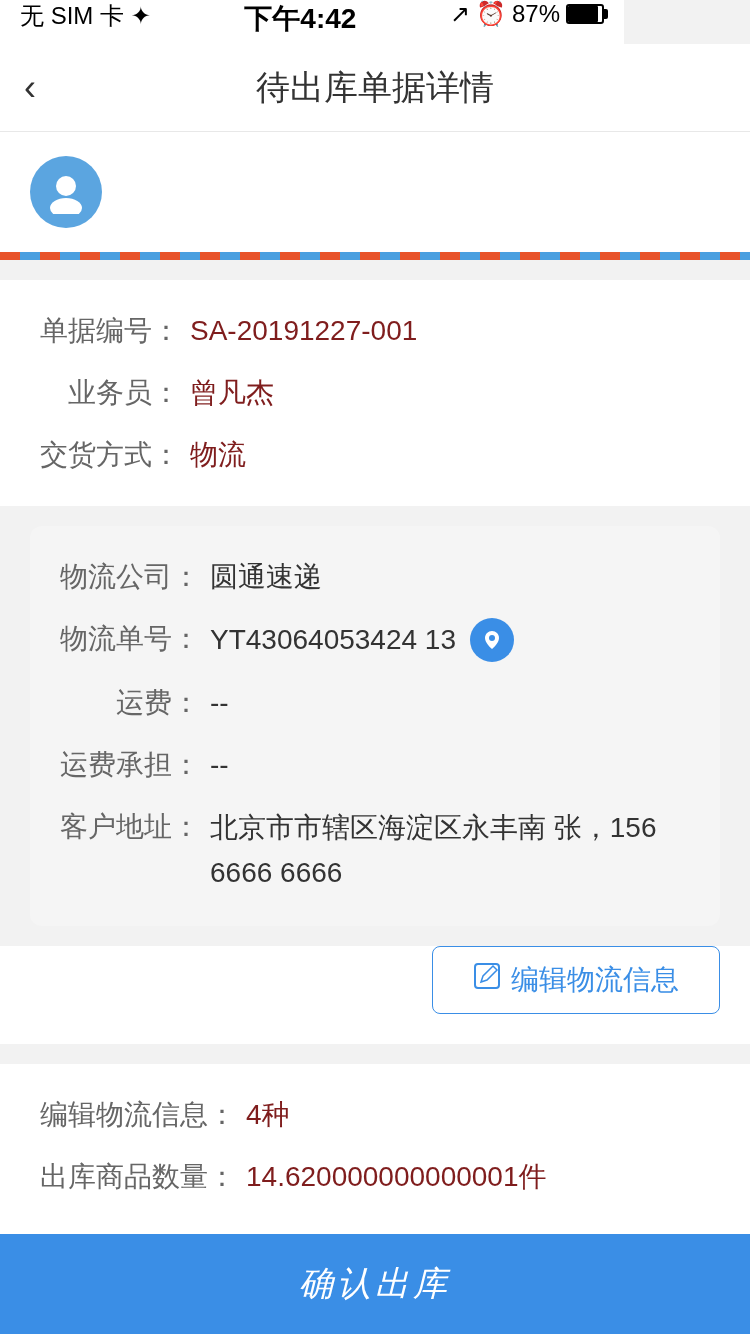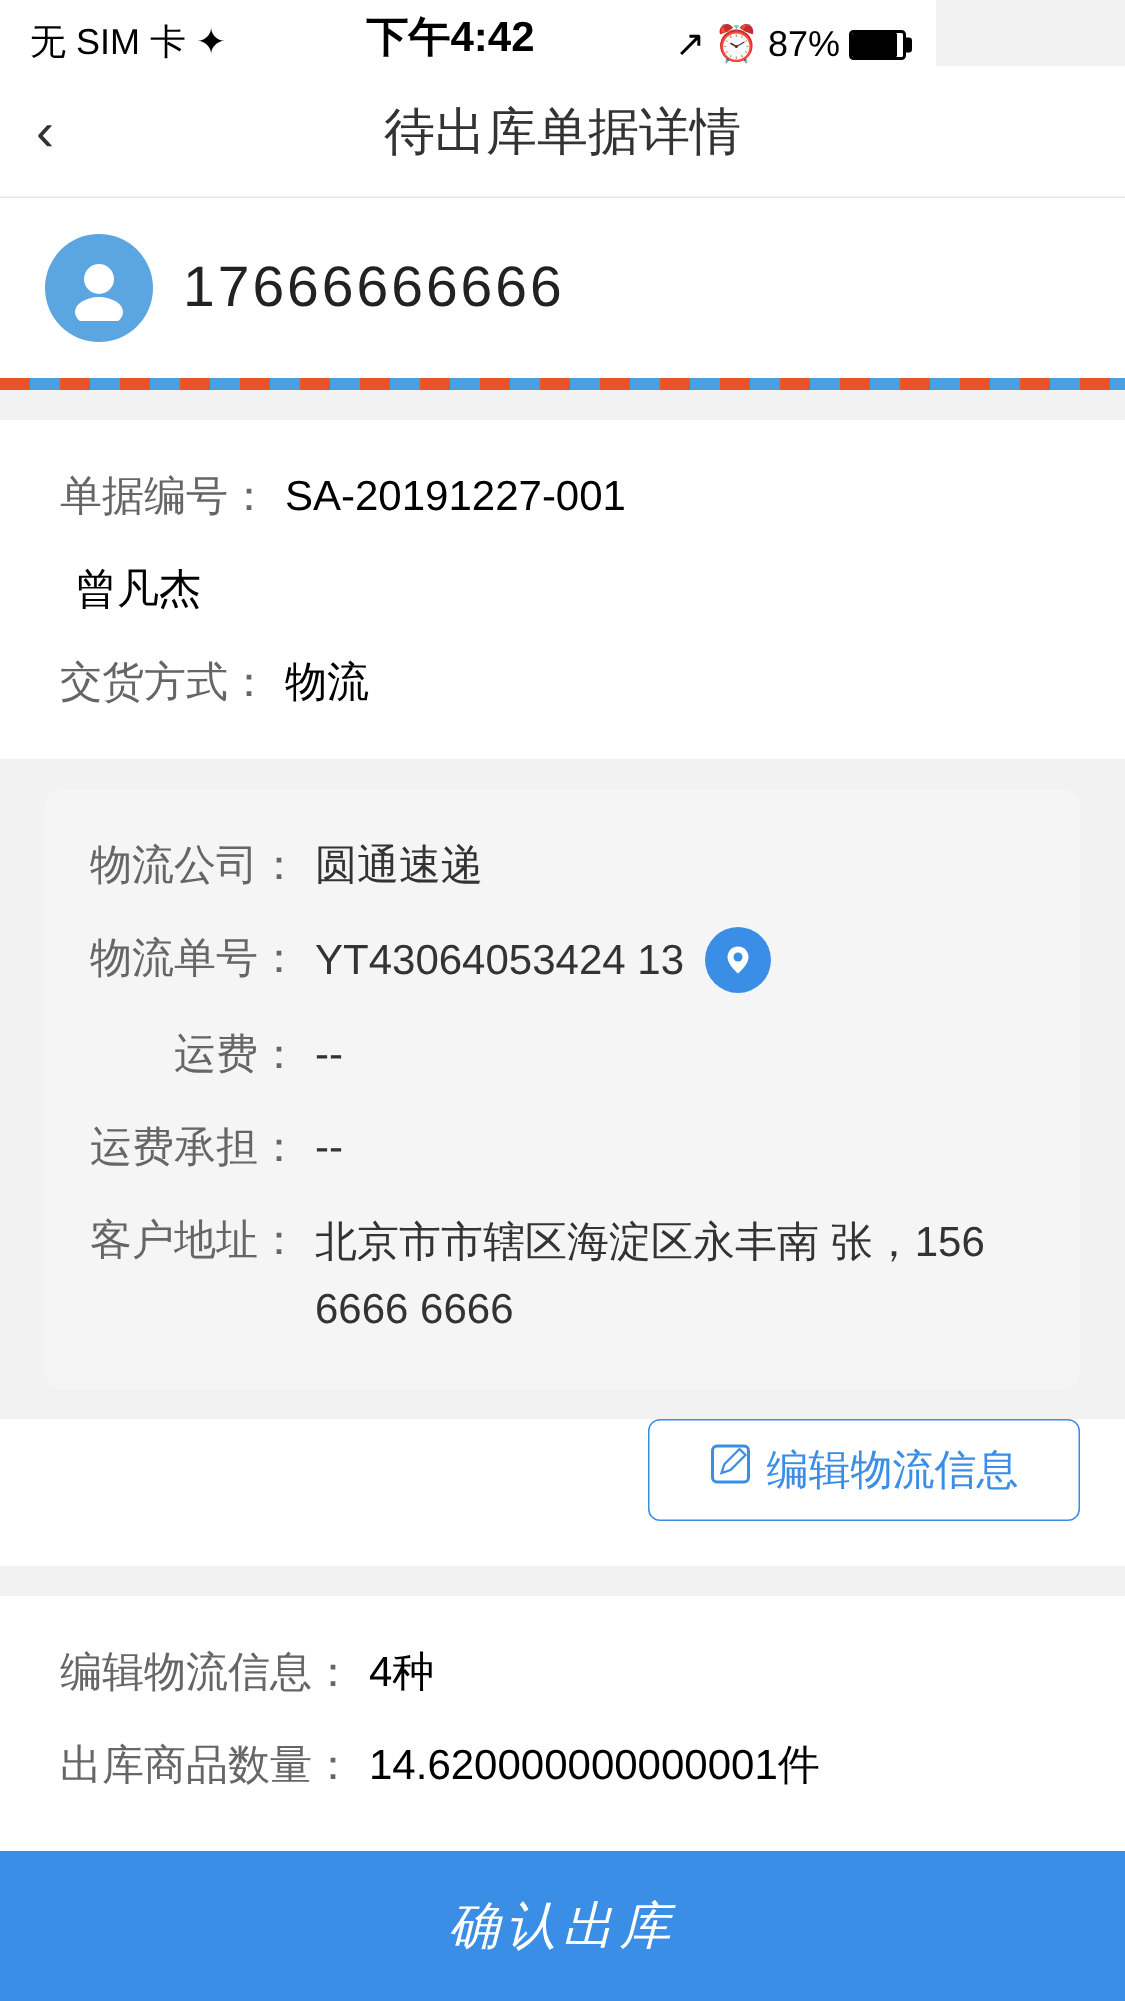--- a/index.html
+++ b/index.html
@@ -13,21 +13,21 @@
       color: #333;
       position: relative;
     }
 
     
     .status-bar {
       width: 624px;
       height: 44px;
       background: #fff;
       display: flex;
-      align-items: flex-end;
+      align-items: flex-start;
       justify-content: space-between;
       padding: 0 20px;
       font-size: 24px;
       color: #000;
     }
     .status-left { display: flex; align-items: center; gap: 8px; }
     .status-center { font-size: 28px; font-weight: 700; }
     .status-right { display: flex; align-items: center; gap: 6px; font-size: 24px; }
 
     
@@ -108,21 +108,21 @@
     }
     .info-row:last-child { margin-bottom: 0; }
     .info-label {
       color: #666;
       font-size: 28px;
       min-width: 140px;
       text-align: right;
       flex-shrink: 0;
     }
     .info-value {
-      color: #000000;
+      color: #7f1d1d;
       font-size: 28px;
       margin-left: 10px;
       flex: 1;
     }
 
     
     .logistics-card {
       background: #f5f5f5;
       border-radius: 12px;
       margin: 20px 30px;
@@ -266,31 +266,31 @@
   <div class="nav-title">待出库单据详情</div>
 </div>
 
 <div class="customer-card">
   <div class="avatar">
     <svg viewBox="0 0 44 44" fill="none" xmlns="http://www.w3.org/2000/svg">
       <circle cx="22" cy="16" r="10" fill="white"></circle>
       <ellipse cx="22" cy="38" rx="16" ry="10" fill="white"></ellipse>
     </svg>
   </div>
-  <div class="customer-phone">17666666666</div>
 </div>
 
 <div class="dashed-divider"></div>
 
 <div class="info-section">
   <div class="info-row">
     <span class="info-label">单据编号：</span>
     <span class="info-value">SA-20191227-001</span>
   </div>
   <div class="info-row">
+    <span class="info-label">业务员：</span>
     <span class="info-value">曾凡杰</span>
   </div>
   <div class="info-row">
     <span class="info-label">交货方式：</span>
     <span class="info-value">物流</span>
   </div>
 </div>
 
 <div class="logistics-card">
   <div class="logistics-row">

